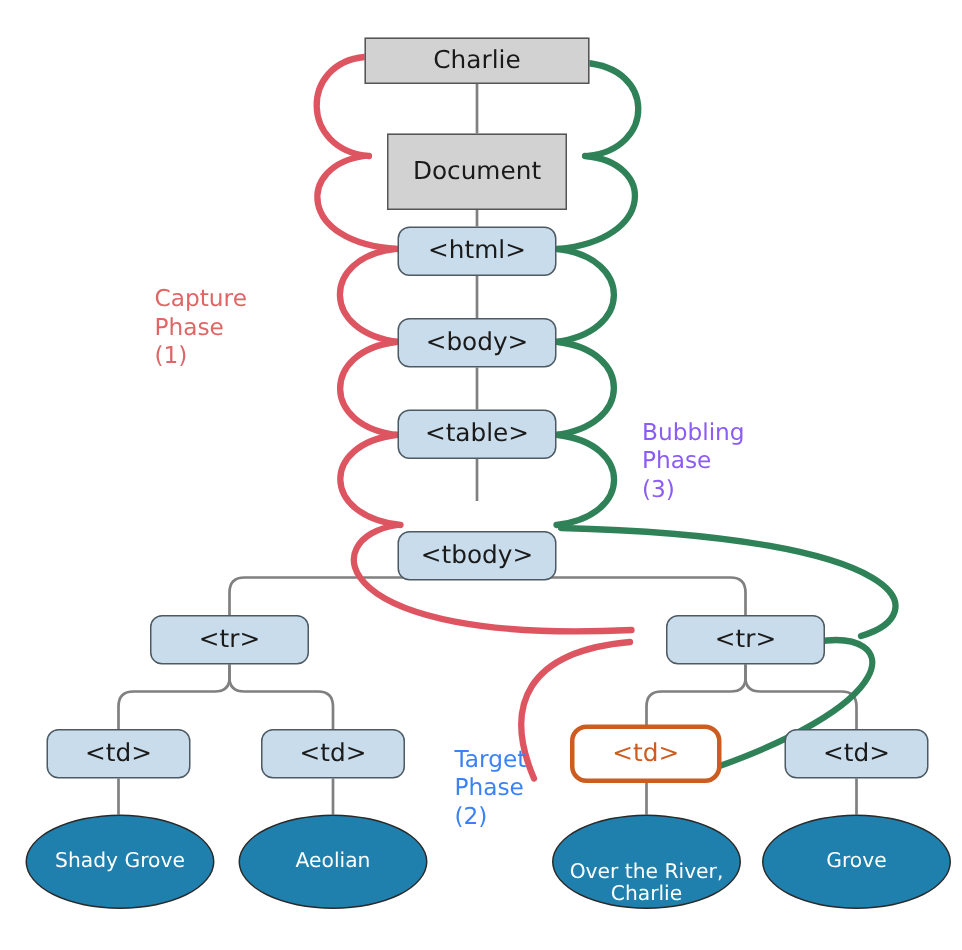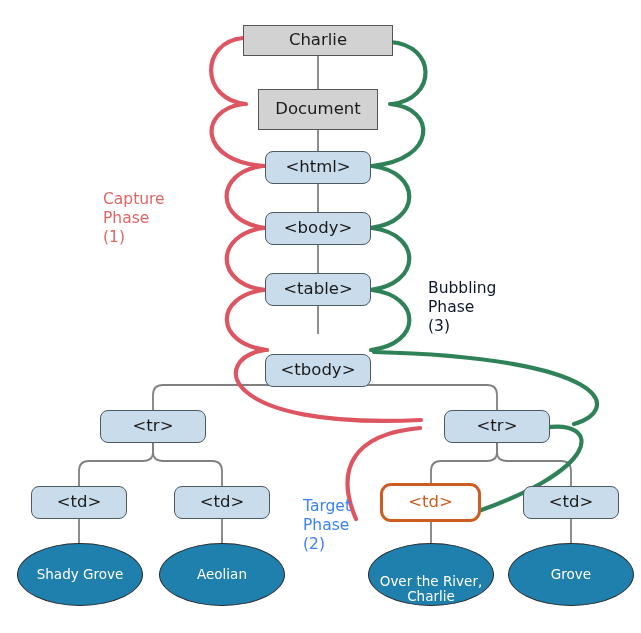--- a/index.html
+++ b/index.html
@@ -66,21 +66,21 @@
   }
   .phase-label {
     position: absolute;
     text-align: left;
     font-size: 15.5px;
     line-height: 1.22;
     white-space: pre-line;
     z-index: 6;
   }
   .phase-capture { color: #e06666; }
-  .phase-bubbling { color: #0f172a; }
+  .phase-bubbling { color: #8b5cf6; }
   .phase-target  { color: #3b82f6; }
 </style>
 </head>
 <body>
 
 <div id="diagram-root">
 
   <svg id="edges-layer" viewBox="0 0 641 633" xmlns="http://www.w3.org/2000/svg">
     <g fill="none" stroke="#808080" stroke-width="1.8">
       <path d="M318,56 L318,89"></path>
@@ -119,21 +119,21 @@
       <path d="M371,350 C422,344 422,296 372,290"></path>
       <path d="M574,424 C622,410 612,358 374,352"></path>
       <path d="M455,519 C610,470 600,418 544,428"></path>
     </g>
   </svg>
 
   <div class="node host" style="left:243px; top:25px; width:150px; height:31px;">
     <span>Charlie</span>
   </div>
 
-  <div class="node host" style="left:258px; top:89px; width:120px; height:41px;">
+  <div class="node host" style="left:258px; top:89px; width:120px; height:51px;">
     <span>Document</span>
   </div>
 
   <div class="node elem" style="left:265px; top:151px; width:106px; height:33px;">
     <span>&lt;html&gt;</span>
   </div>
 
   <div class="node elem" style="left:265px; top:212px; width:106px; height:33px;">
     <span>&lt;body&gt;</span>
   </div>

